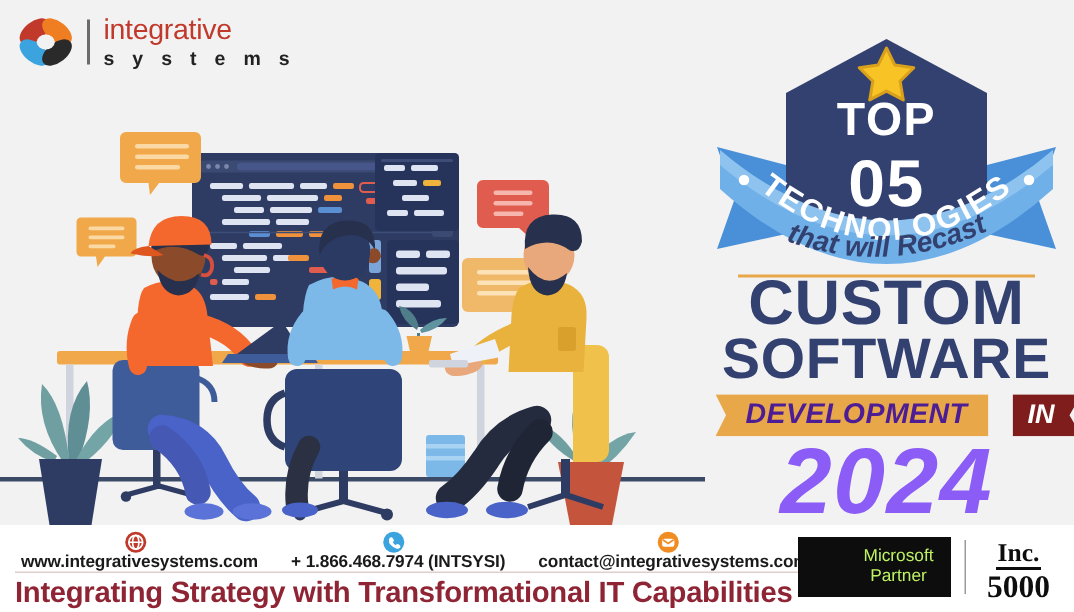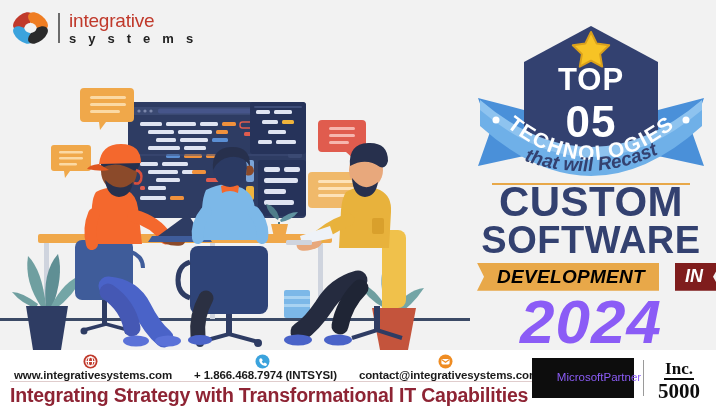--- a/index.html
+++ b/index.html
@@ -94,21 +94,21 @@
     position: absolute;
     left: 0; top: 0;
     width: 182px; height: 28px;
     background: #e8a849;
     clip-path: polygon(0 0, 182px 0, 182px 28px, 0 28px, 7px 14px);
     display: flex;
     align-items: center;
     justify-content: center;
   }
   .ribbon-dev span {
-    color: #000000;
+    color: #4c1d95;
     font-size: 19px;
     font-weight: bold;
     font-style: italic;
     letter-spacing: 0.3px;
     padding-left: 6px;
   }
   .ribbon-in {
     position: absolute;
     left: 182px; top: 0;
     width: 46px; height: 28px;
@@ -183,22 +183,23 @@
     color: #8e2434;
     letter-spacing: -0.2px;
   }
   .ms-badge {
     position: absolute;
     right: 82px;
     top: 8px;
     width: 70px;
     height: 40px;
     background: #0d0d0d;
-    color: #8b5cf6;
+    color: #bef264;
     display: flex;
+    flex-direction: column;
     align-items: center;
     justify-content: center;
     line-height: 1.15;
     padding-left: 32px;
   }
   .ms-badge span { font-size: 11.5px; }
   .badge-div {
     position: absolute;
     right: 72px;
     top: 10px;

